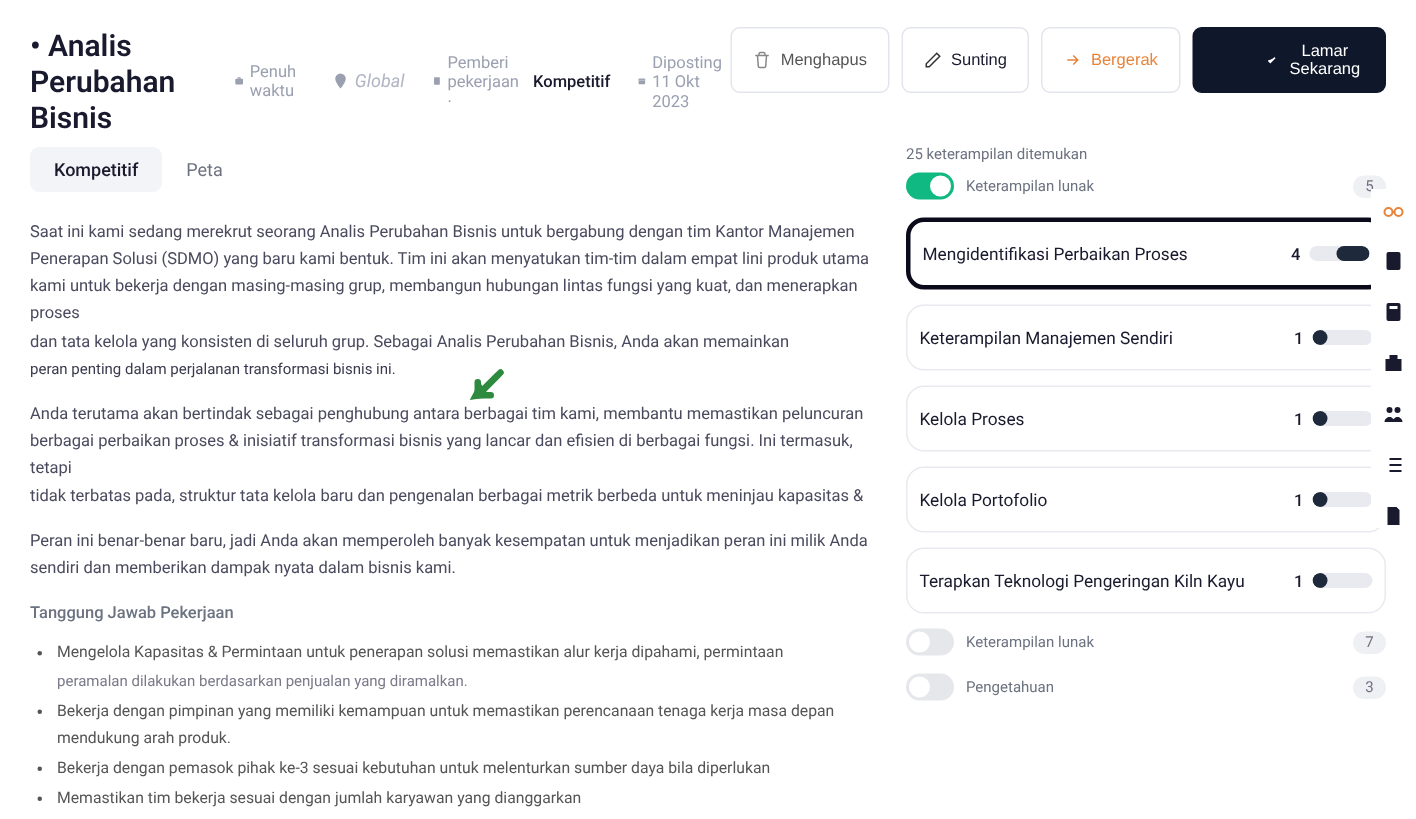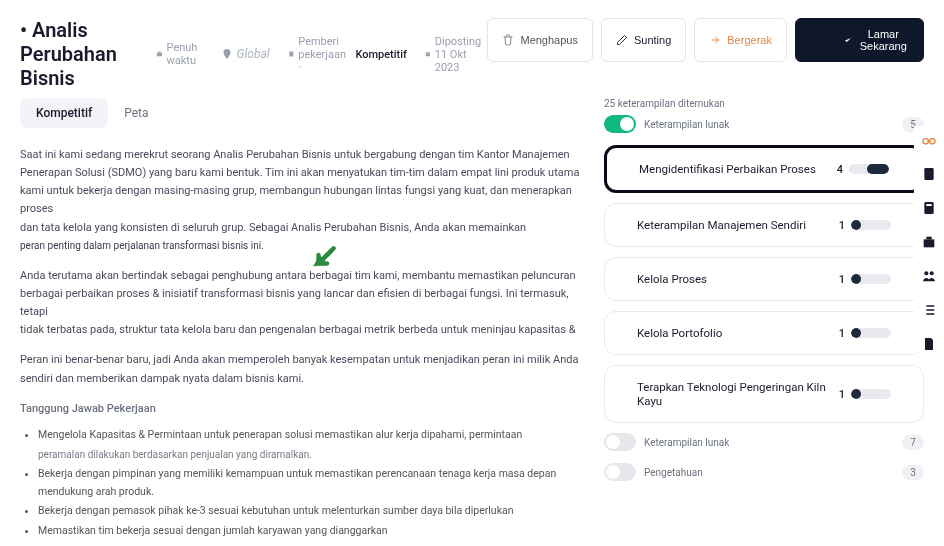--- a/index.html
+++ b/index.html
@@ -34,21 +34,21 @@
 .desc-body li.small { font-size: 10px; color: #7a7a8a; padding-left: 0; list-style: none; }
 .right { width: 320px; flex-shrink: 0; }
 .skills-header { font-size: 10px; color: #6b7280; margin-bottom: 6px; }
 .skill-group-header { display: flex; align-items: center; gap: 8px; margin-bottom: 12px; }
 .toggle { width: 32px; height: 18px; border-radius: 10px; background: #10b981; position: relative; cursor: pointer; }
 .toggle.off { background: #e5e7eb; }
 .toggle::after { content: ""; position: absolute; width: 14px; height: 14px; background: #fff; border-radius: 50%; top: 2px; right: 2px; }
 .toggle.off::after { left: 2px; right: auto; }
 .group-label { font-size: 10px; color: #6b7280; flex: 1; }
 .count-badge { background: #eef0f4; color: #6b7280; font-size: 10px; padding: 2px 8px; border-radius: 10px; min-width: 22px; text-align: center; }
-.skill-card { border: 1px solid #e8eaef; border-radius: 12px; padding: 14px 32px; margin-bottom: 10px; display: flex; align-items: center; justify-content: space-between; gap: 10px; }
+.skill-card { border: 1px solid #e8eaef; border-radius: 12px; padding: 14px 8px; margin-bottom: 10px; display: flex; align-items: center; justify-content: space-between; gap: 10px; }
 .skill-card.highlight { border: 3px solid #0a0a1a; }
 .skill-name { font-size: 11.5px; color: #1a1a2e; flex: 1; }
 .skill-level-wrap { display: flex; align-items: center; gap: 6px; }
 .skill-level-num { font-size: 11px; color: #1a1a2e; font-weight: 500; }
 .skill-scale { width: 40px; height: 10px; border-radius: 5px; background: #e8eaef; position: relative; overflow: hidden; }
 .skill-dot { position: absolute; width: 10px; height: 10px; background: #1e293b; border-radius: 50%; top: 0; }
 .skill-dot.lvl4 { left: 18px; width: 22px; border-radius: 5px; }
 .skill-dot.lvl1 { left: 0; }
 .arrow-pointer { position: absolute; top: 244px; left: 312px; color: #2d8a3e; }
 .sidebar { position: absolute; right: 0; top: 126px; width: 30px; background: #fff; display: flex; flex-direction: column; align-items: center; gap: 18px; padding-top: 6px; }

